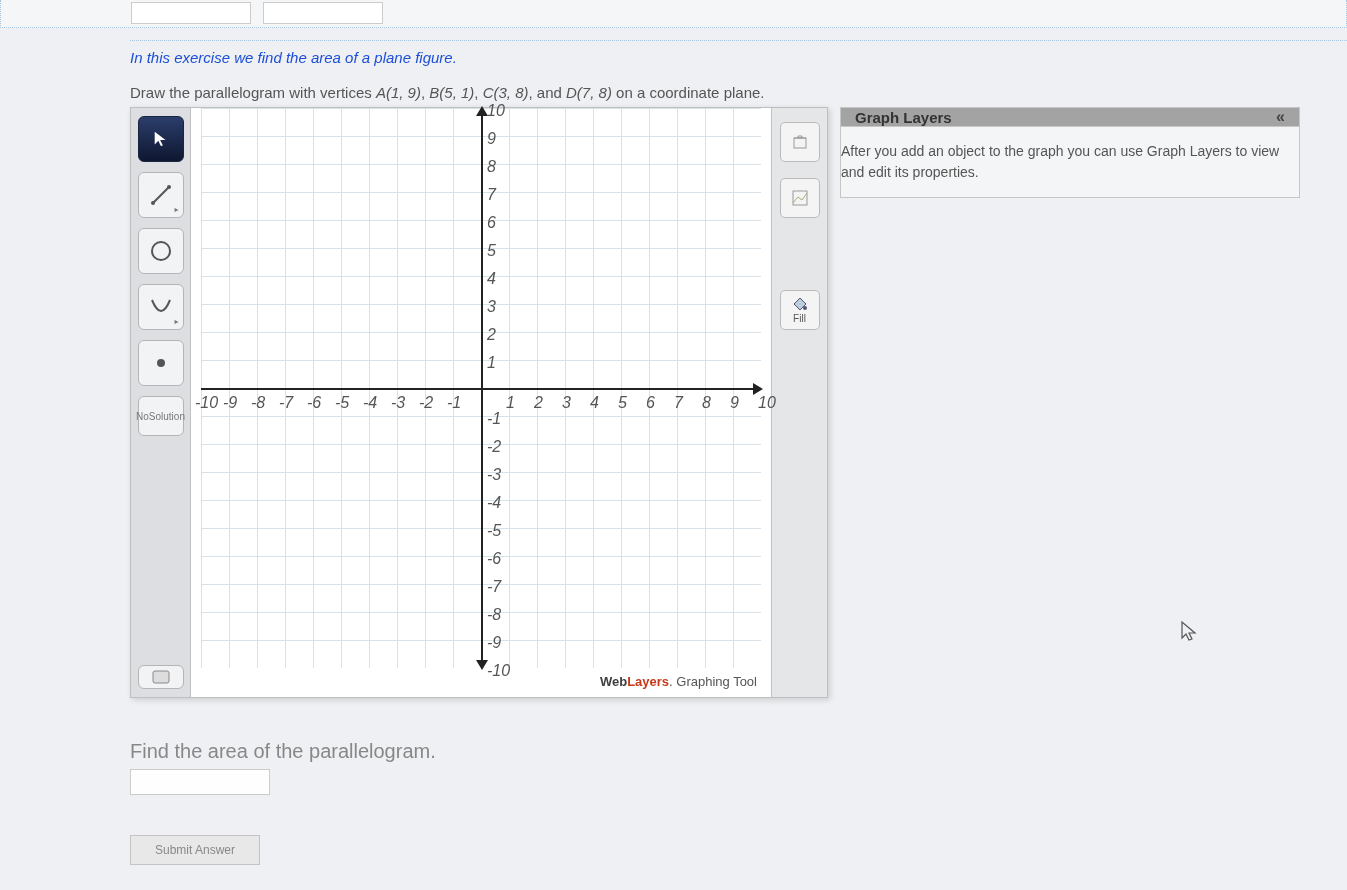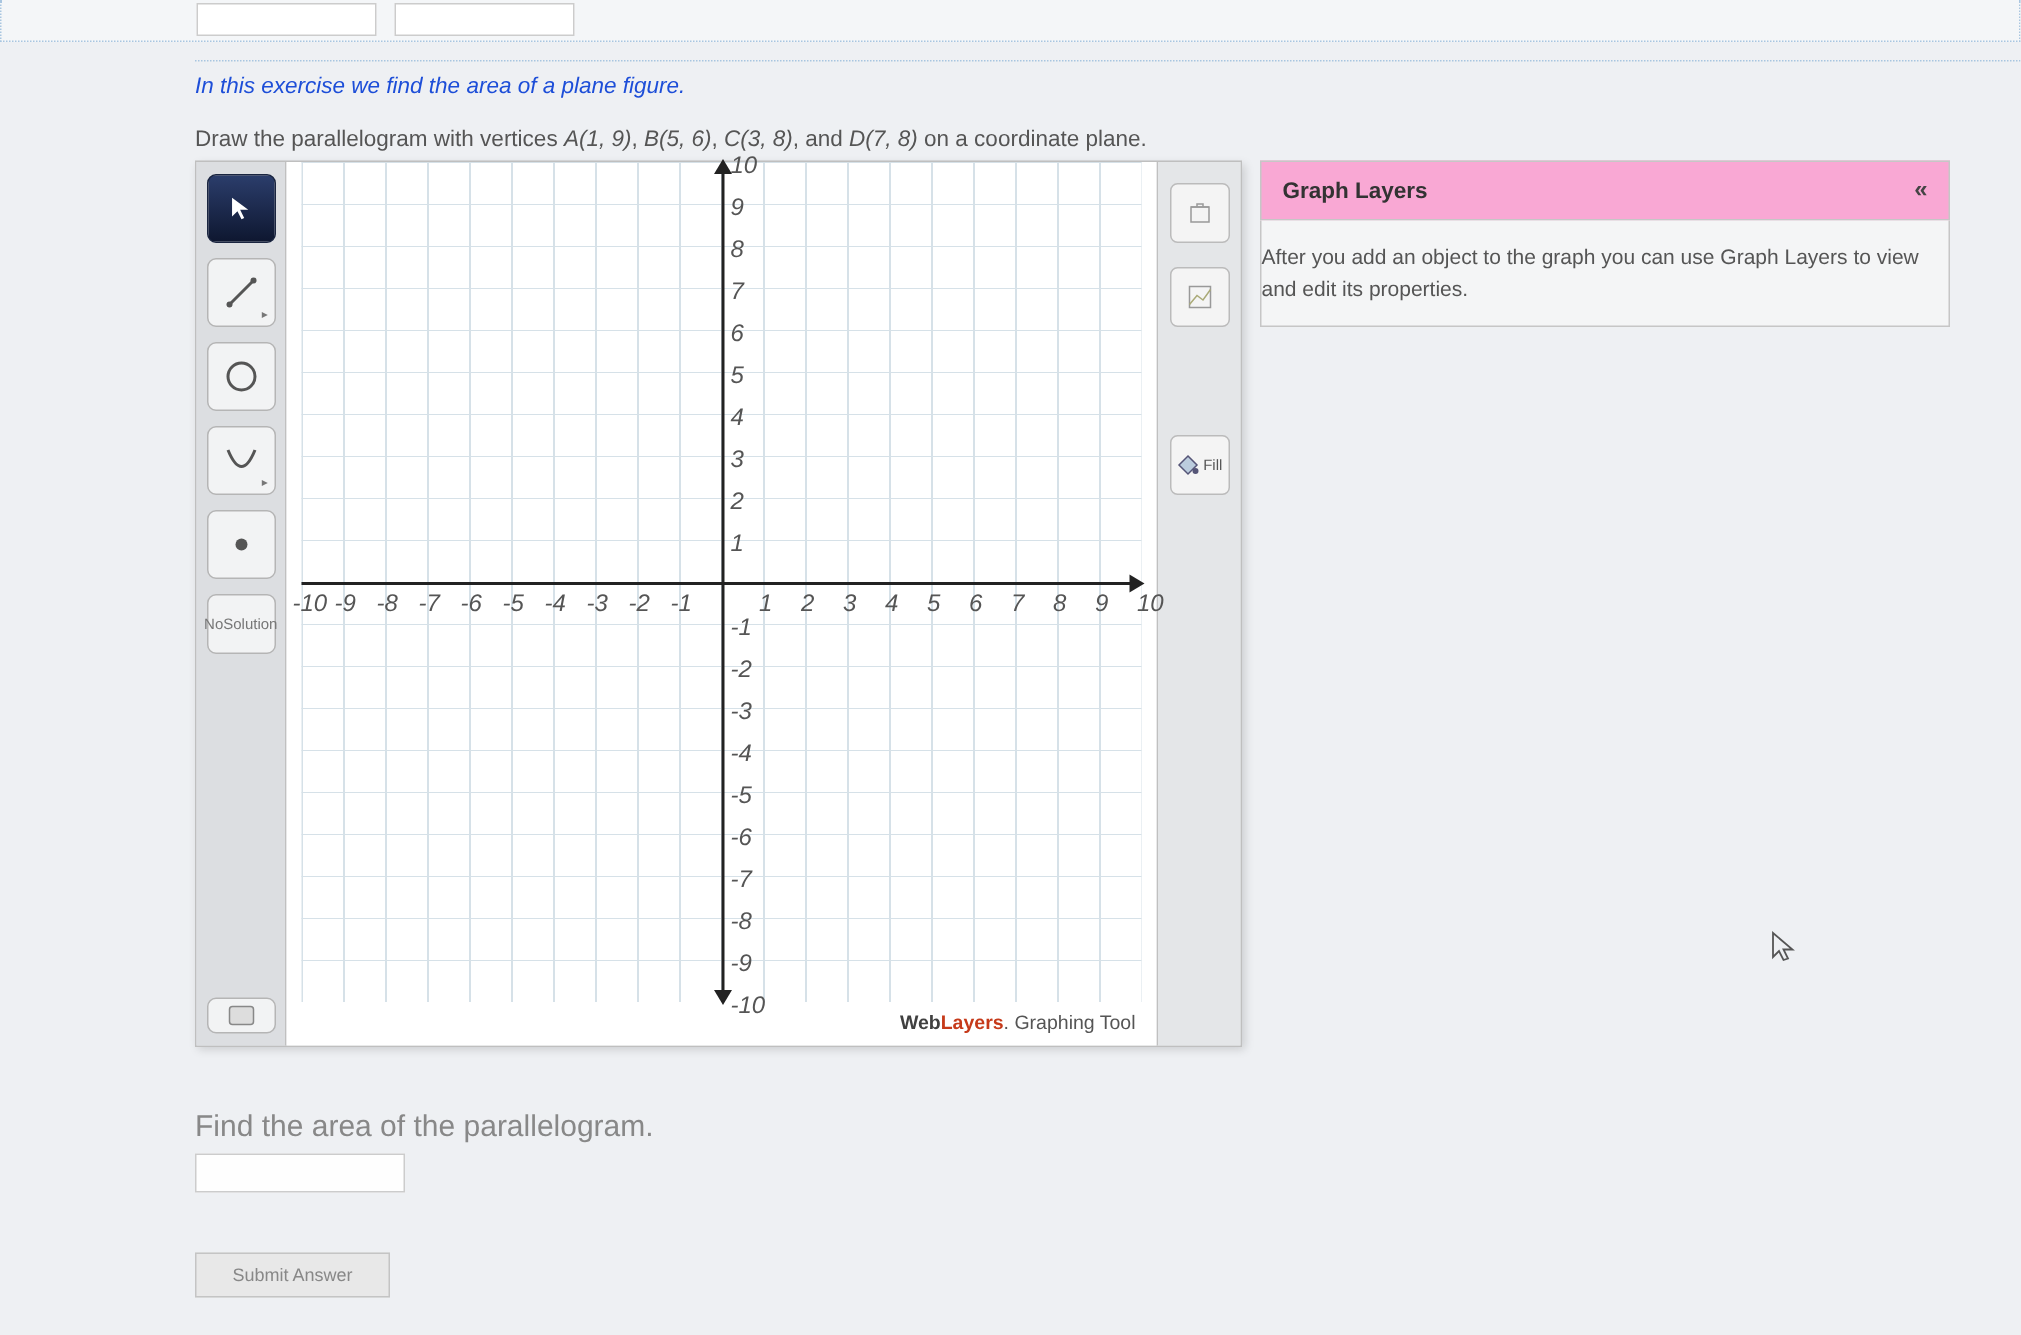--- a/index.html
+++ b/index.html
@@ -125,36 +125,36 @@
     flex-direction:column;
     align-items:center;
     gap: 16px;
   }
   .rbtn {
     width: 40px; height: 40px;
     border:1px solid #bbb;
     border-radius: 5px;
     background:#f4f4f4;
     display:flex;
-    flex-direction:row;
+    flex-direction:column;
     align-items:center;
     justify-content:center;
     font-size:10px;
     color:#555;
     cursor:pointer;
     gap:2px;
   }
   .layers-panel {
     margin-left: 12px;
     width: 460px;
   }
   .layers-head {
     border: 1px solid #c6c6c6;
-    background: #f9a8d4;
-    padding: 10px 14px;
+    background: #a3a3a3;
+    padding: 0 14px;
     font-weight: bold;
     font-size: 15px;
     color:#333;
     display:flex;
     justify-content:space-between;
     align-items:center;
   }
   .layers-head .collapse { font-size:16px; font-weight:bold; color:#444; cursor:pointer; }
   .layers-body {
     border: 1px solid #c6c6c6;
@@ -206,21 +206,21 @@
     <div class="input-stub"></div>
   </div>
 </div>
 
 <div class="content-wrap">
   <div class="intro">In this exercise we find the area of a plane figure.</div>
 
   <div class="prompt">
     <span>Draw the parallelogram with vertices  </span>
     <i>A(1, 9)</i>, 
-    <i>B(5, 6)</i>, 
+    <i>B(5, 1)</i>, 
     <i>C(3, 8)</i>, and 
     <i>D(7, 8)</i>
     <span>  on a coordinate plane.</span>
   </div>
 
   <div class="graph-row">
     <div class="graphtool">
 
       <div class="toolbar-left">
         <div class="tool-btn selected">

